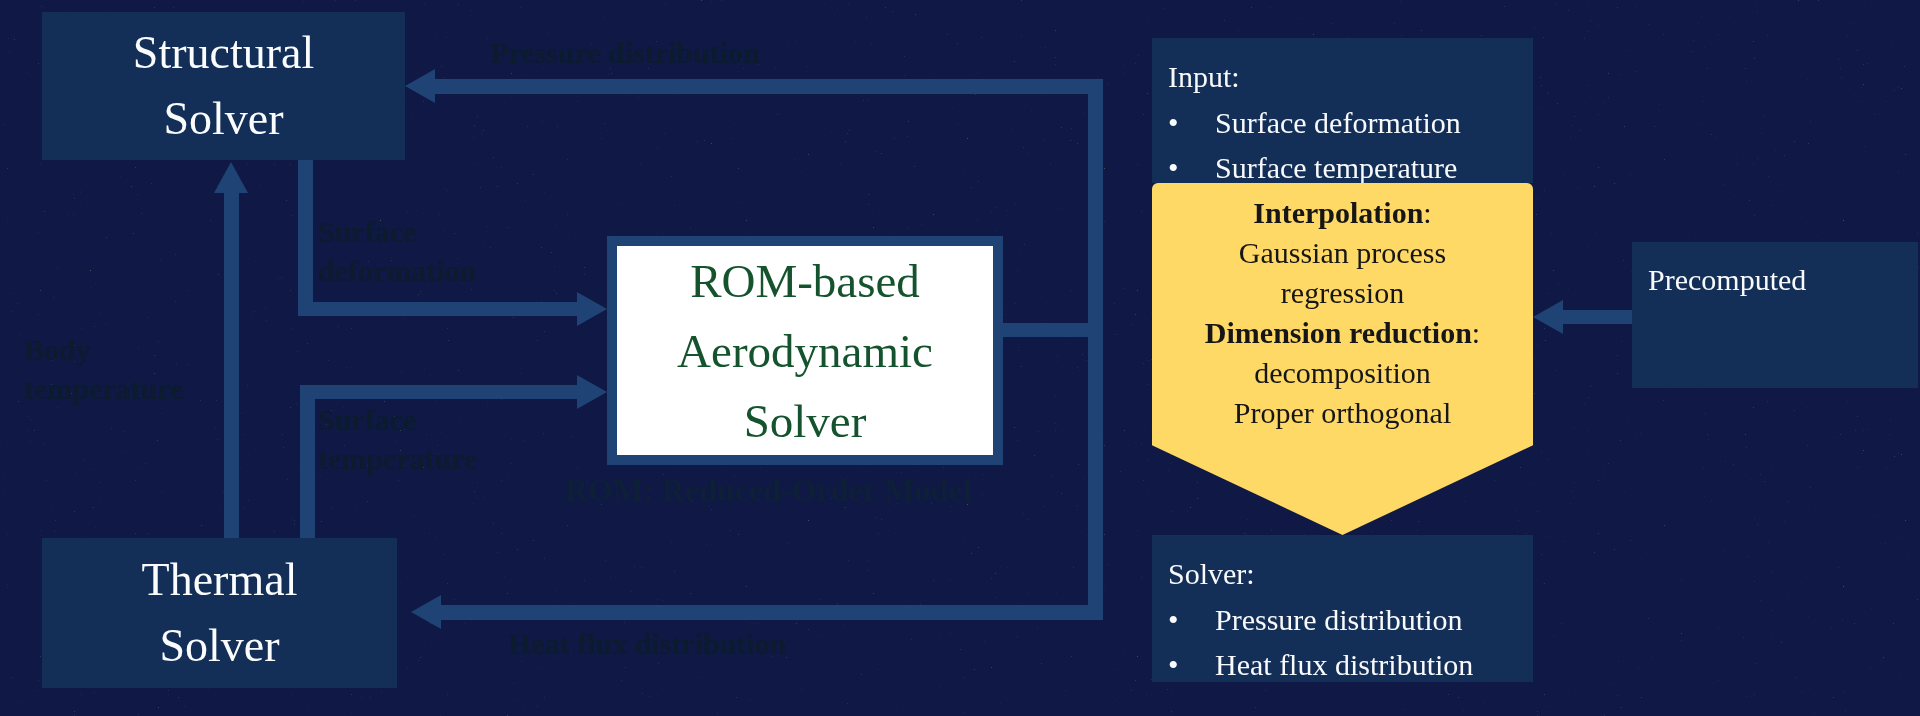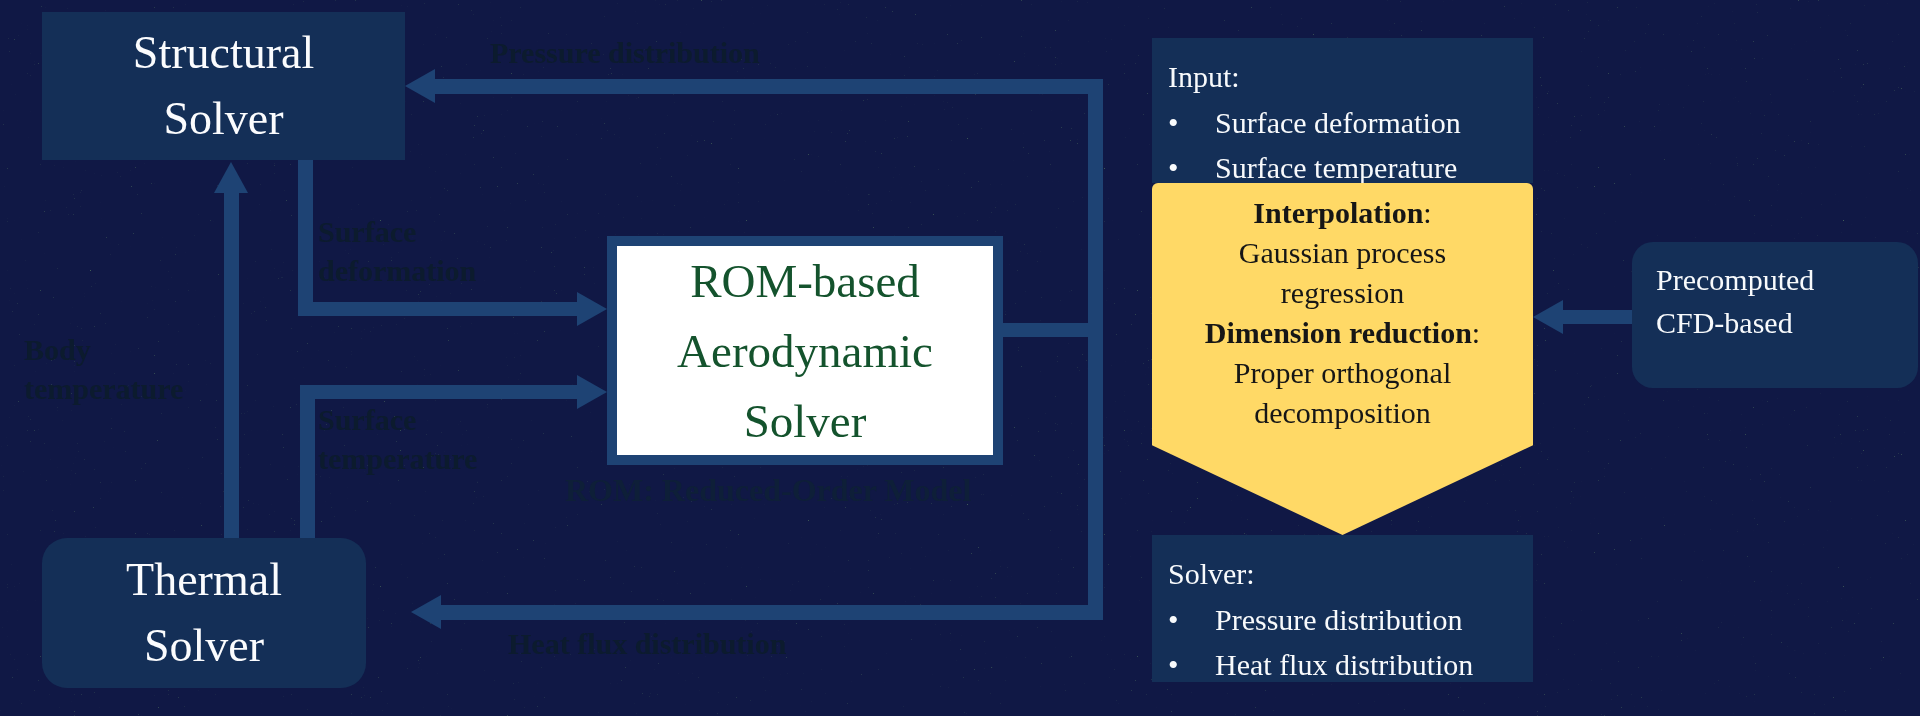--- a/index.html
+++ b/index.html
@@ -50,21 +50,21 @@
   .bullet-glyph{width:47px;flex:0 0 47px;text-align:left;}
   .chevron{
     position:absolute;background:#ffd966;z-index:2;box-sizing:border-box;
     clip-path:polygon(0 0,100% 0,100% 74.5%,50% 100%,0 74.5%);
     color:#161616;font-size:30px;line-height:40px;text-align:center;
     padding-top:10px;
   }
   .chevron .b{font-weight:bold;}
   .precomp-box{
     position:absolute;background:#142f57;color:#f8fafc;font-size:30px;line-height:43px;
-    box-sizing:border-box;padding:16px 8px 0 24px;z-index:2;border-radius:21px;
+    box-sizing:border-box;padding:16px 8px 0 16px;z-index:2;
   }
 </style>
 </head>
 <body>
 
 <div class="canvas">
 
   <svg class="bg-svg" width="1920" height="716">
     <defs>
       <filter id="noiseF" x="0" y="0" width="100%" height="100%">
@@ -92,21 +92,21 @@
   <div class="ah ah-left" style="left:1533px;top:300px;"></div>
   <div class="ah ah-right" style="left:577px;top:292px;"></div>
   <div class="ah ah-right" style="left:577px;top:375px;"></div>
   <div class="ah ah-up" style="left:214px;top:162px;"></div>
 
   <div class="navy-box" style="left:42px;top:12px;width:363px;height:148px;">
     <div class="solver-line">Structural</div>
     <div class="solver-line">Solver</div>
   </div>
 
-  <div class="navy-box" style="left:42px;top:538px;width:324px;height:150px;border-radius:25px;">
+  <div class="navy-box" style="left:42px;top:538px;width:355px;height:150px;">
     <div class="solver-line">Thermal</div>
     <div class="solver-line">Solver</div>
   </div>
 
   <div class="rom-box" style="left:607px;top:228px;width:396px;height:229px;">
     <div class="rom-line">ROM-based</div>
     <div class="rom-line">Aerodynamic</div>
     <div class="rom-line">Solver</div>
   </div>
 
@@ -145,34 +145,33 @@
 
   <div class="chevron" style="left:1152px;top:183px;width:381px;height:352px;border-radius:6px;">
     <div>
       <span class="b">Interpolation</span><span>:</span>
     </div>
     <div>Gaussian process</div>
     <div>regression</div>
     <div>
       <span class="b">Dimension reduction</span><span>:</span>
     </div>
+    <div>decomposition</div>
     <div>Proper orthogonal</div>
-    <div>decomposition</div>
   </div>
 
   <div class="panel" style="left:1152px;top:535px;width:381px;height:147px;">
     <div class="panel-title">Solver:</div>
     <div class="bullet-row">
       <span class="bullet-glyph">•</span>
       <span>Pressure distribution</span>
     </div>
     <div class="bullet-row">
       <span class="bullet-glyph">•</span>
       <span>Heat flux distribution</span>
     </div>
   </div>
 
   <div class="precomp-box" style="left:1632px;top:242px;width:286px;height:146px;">
     <div>Precomputed</div>
-    <div>CFD-based</div>
   </div>
 
 </div>
 
 </body></html>

